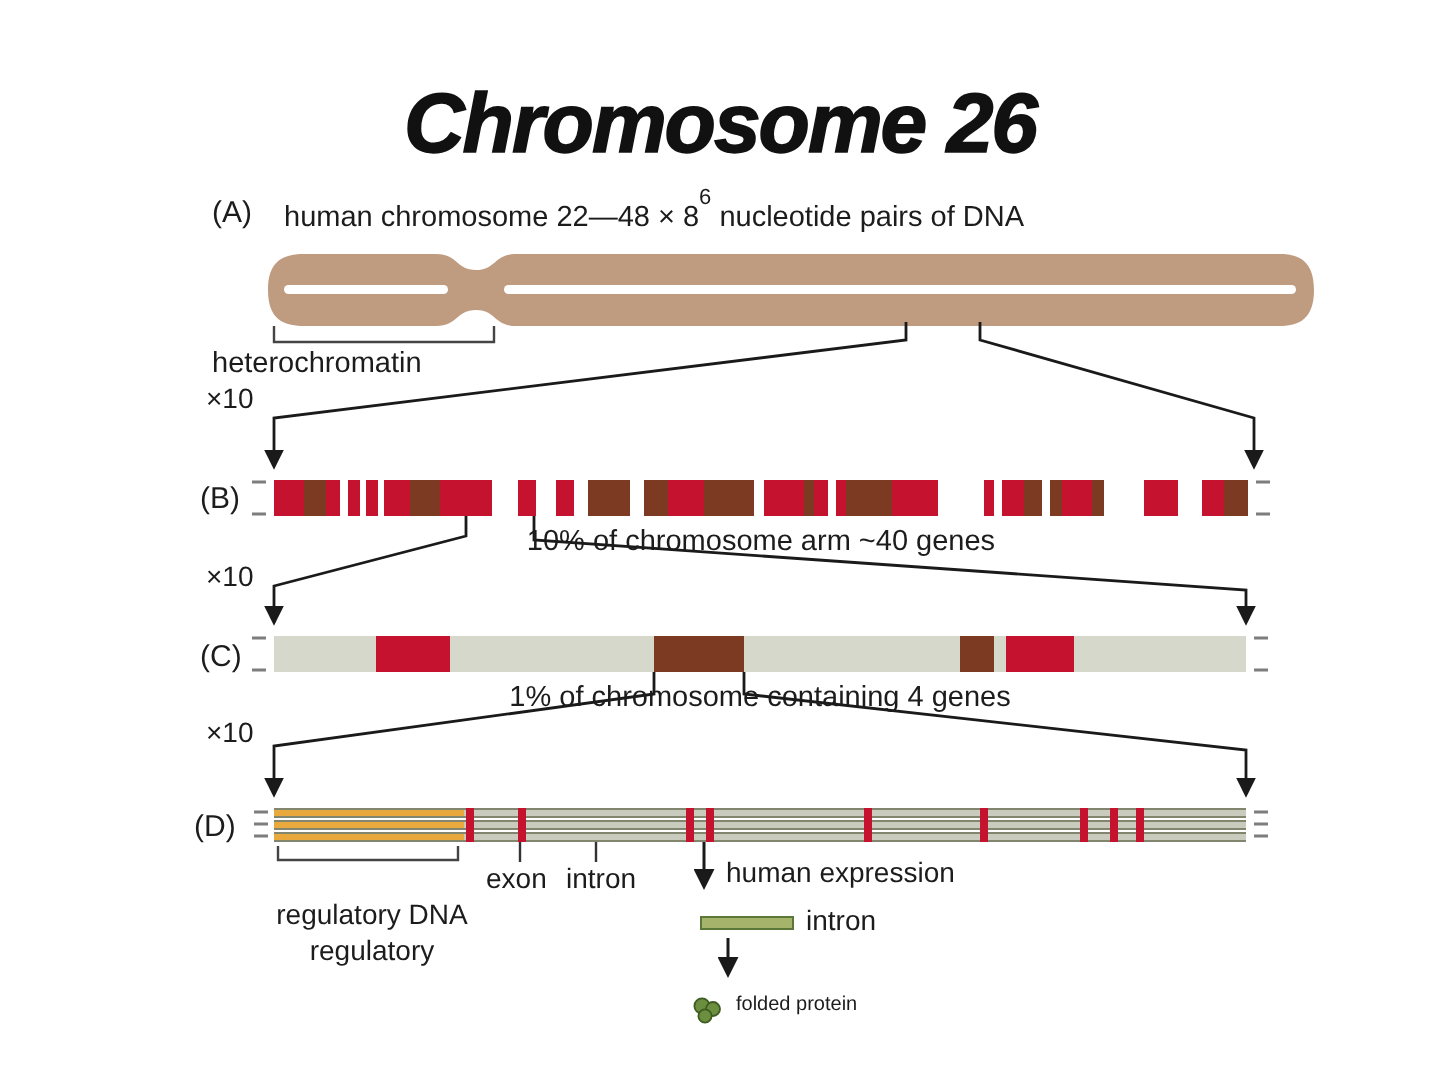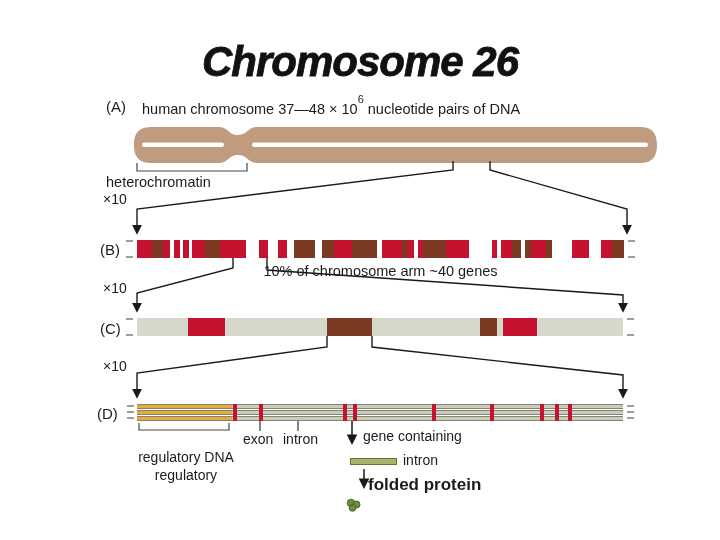--- a/index.html
+++ b/index.html
@@ -36,21 +36,21 @@
   .txt{z-index:6;}
 </style>
 </head>
 <body>
 
 <div id="canvas">
 
   <div id="title" class="abs txt">Chromosome 26</div>
 
   <div class="abs lbl txt panel-letter" style="left:106px;top:98px;">(A)</div>
-  <div class="abs lbl txt" style="left:142px;top:98px;"><span>human chromosome 37—48 × 10</span><sup class="s">6</sup><span> nucleotide pairs of DNA</span></div>
+  <div class="abs lbl txt" style="left:142px;top:98px;"><span>human chromosome 22—48 × 8</span><sup class="s">6</sup><span> nucleotide pairs of DNA</span></div>
   <div class="abs lbl txt" style="left:106px;top:174px;">heterochromatin</div>
   <div class="abs zoom-lbl txt" style="left:103px;top:191px;">×10</div>
 
   <div class="abs bar-caption txt" style="top:219px;">10% of chromosome arm ~40 genes</div>
   <div class="abs lbl txt panel-letter" style="left:100px;top:241px;">(B)</div>
   <div id="bbar" class="abs">
       <div class="bseg red" style="flex-grow: 16;"></div>
       <div class="bseg brown" style="flex-grow: 12;"></div>
       <div class="bseg red" style="flex-grow: 8;"></div>
       <div class="bseg white" style="flex-grow: 4;"></div>
@@ -89,20 +89,21 @@
       <div class="bseg red" style="flex-grow: 17;"></div>
       <div class="bseg brown" style="flex-grow: 6;"></div>
       <div class="bseg white" style="flex-grow: 22;"></div>
       <div class="bseg red" style="flex-grow: 18;"></div>
       <div class="bseg white" style="flex-grow: 13;"></div>
       <div class="bseg red" style="flex-grow: 12;"></div>
       <div class="bseg brown" style="flex-grow: 13;"></div>
     </div>
   <div class="abs zoom-lbl txt" style="left:103px;top:280px;">×10</div>
 
+  <div class="abs bar-caption txt" style="top:297px;width:486px;">1% of chromosome containing 4 genes</div>
   <div class="abs lbl txt panel-letter" style="left:100px;top:320px;">(C)</div>
   <div id="cbar" class="abs">
       <div class="cband red" style="left: 10.5%; width: 7.6%;"></div>
       <div class="cband brown" style="left: 39.1%; width: 9.3%;"></div>
       <div class="cband brown" style="left: 70.6%; width: 3.5%;"></div>
       <div class="cband red" style="left: 75.3%; width: 7%;"></div>
     </div>
   <div class="abs zoom-lbl txt" style="left:103px;top:358px;">×10</div>
 
   <div class="abs lbl txt panel-letter" style="left:97px;top:405px;">(D)</div>
@@ -123,29 +124,29 @@
       <div class="dtick" style="left: 60.7%;"></div>
       <div class="dtick" style="left: 72.6%;"></div>
       <div class="dtick" style="left: 82.9%;"></div>
       <div class="dtick" style="left: 86%;"></div>
       <div class="dtick" style="left: 88.7%;"></div>
     </div>
 
   <div id="regulatory" class="abs txt"><span>regulatory DNA</span><br><span>regulatory</span></div>
   <div class="abs lbl txt" style="left:243px;top:431px;font-size:14px;">exon</div>
   <div class="abs lbl txt" style="left:283px;top:431px;font-size:14px;">intron</div>
-  <div class="abs lbl txt" style="left:363px;top:428px;font-size:14px;">gene containing</div>
+  <div class="abs lbl txt" style="left:363px;top:428px;font-size:14px;">human expression</div>
   <div id="protein-bar" class="abs"></div>
   <div class="abs lbl txt" style="left:403px;top:452px;font-size:14px;">intron</div>
   <svg class="overlay" style="left:344px;top:495px;" width="20" height="20" viewBox="0 0 20 20">
     <circle cx="7" cy="8" r="3.8" fill="#6b8f3e" stroke="#3e5c22" stroke-width="0.9"></circle>
     <circle cx="12.5" cy="9.5" r="3.5" fill="#6b8f3e" stroke="#3e5c22" stroke-width="0.9"></circle>
     <circle cx="8.5" cy="13" r="3.3" fill="#6b8f3e" stroke="#3e5c22" stroke-width="0.9"></circle>
   </svg>
-  <div class="abs lbl txt" style="left:368px;top:475px;font-size:17px;font-weight:bold;">folded protein</div>
+  <div class="abs lbl txt" style="left:368px;top:497px;font-size:10px;">folded protein</div>
 
 
   <svg class="overlay" width="720" height="540" viewBox="0 0 720 540">
     <defs>
       <marker id="arr" viewBox="0 0 8 8" refX="6.5" refY="4" markerWidth="7" markerHeight="7" orient="auto">
         <path d="M0,0 L8,4 L0,8 Z" fill="#1a1a1a"></path>
       </marker>
     </defs>
 
     <g>

